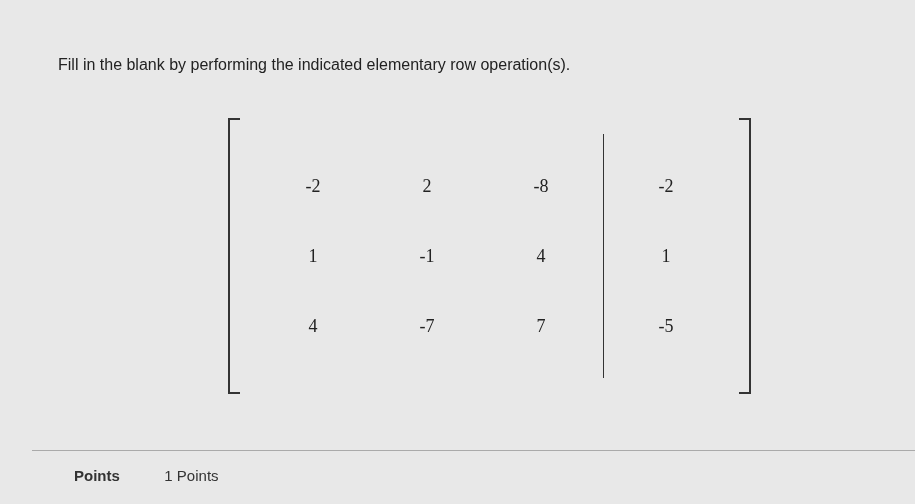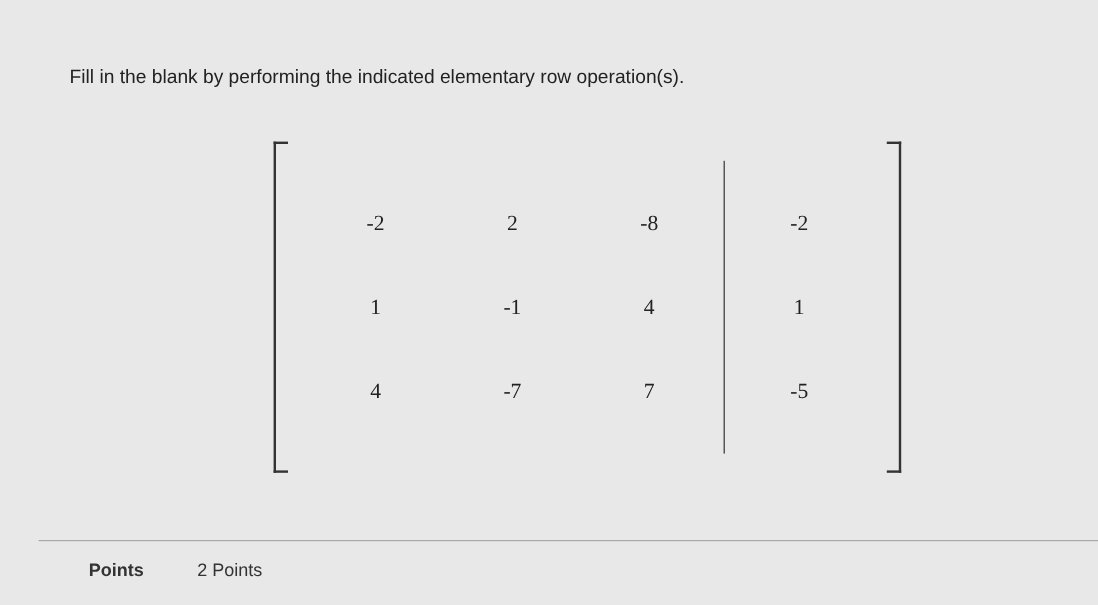--- a/index.html
+++ b/index.html
@@ -165,21 +165,21 @@
         <div class="cell">-5</div>
       </div>
     </div>
   </div>
 </div>
 
 <div class="divider"></div>
 
 <div class="answer-header">
   <strong>Points</strong>
-  &nbsp;&nbsp;<span>2 Points</span>
+  &nbsp;&nbsp;<span>1 Points</span>
 </div>
 
 <div class="answer-area">
   <div class="input-matrix">
     <div class="input-body">
       <div class="input-col">
         <div class="input-cell"></div>
         <div class="input-cell"></div>
         <div class="input-cell"></div>
       </div>

